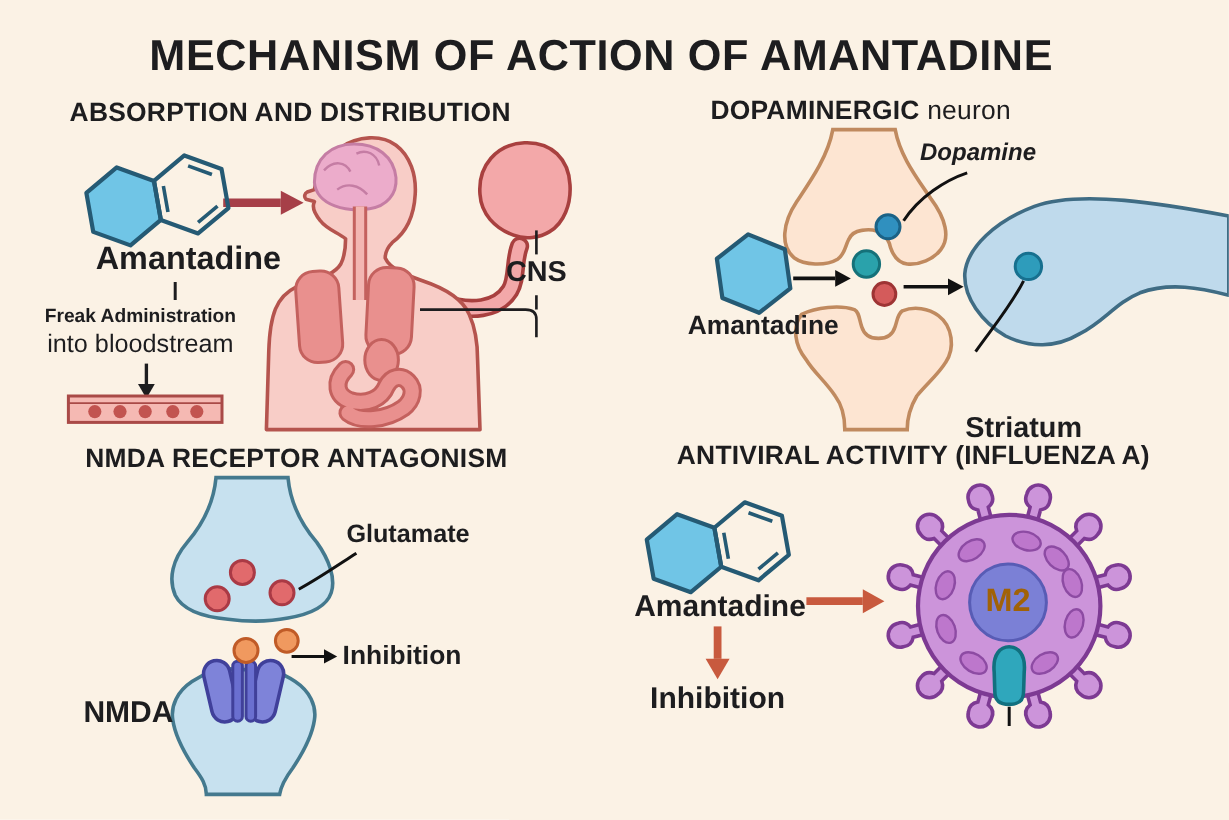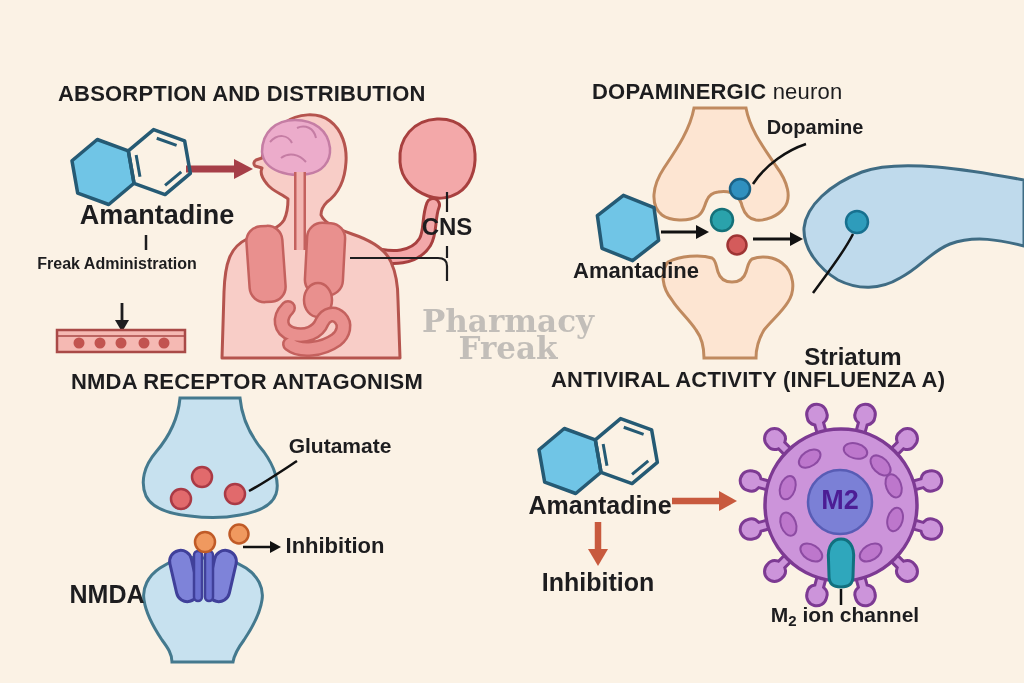--- a/index.html
+++ b/index.html
@@ -175,42 +175,41 @@
       <use href="#voval" transform="rotate(250 841 505)"></use>
       <use href="#voval" transform="rotate(288 841 505)"></use>
       <use href="#voval" transform="rotate(326 841 505)"></use>
     </g>
     <circle cx="840" cy="502" r="32" fill="#7b80d6" stroke="#585cb5" stroke-width="2.5"></circle>
     <path d="M 828.5 560 C 827 545 834 539 841 539 C 848 539 855 545 853.5 560 L 853 576 C 853 584 849 587 841 587 C 833 587 829 584 829 576 Z" fill="#2fa7bc" stroke="#11707f" stroke-width="3"></path>
     <line x1="841" y1="589" x2="841" y2="605" stroke="#111" stroke-width="2.5"></line>
   </g>
 </svg>
 
-<div class="watermark" style="left:508px;top:308px;">Pharmacy
-Freak</div>
-
+
+<div class="lbl ctr title" style="left:501px;top:26px;">MECHANISM OF ACTION OF AMANTADINE</div>
 
 <div class="lbl hdr" style="left:592px;top:80px;"><span>DOPAMINERGIC</span><span class="reg"> neuron</span></div>
 
 <div class="lbl hdr" style="left:58px;top:82px;">ABSORPTION AND DISTRIBUTION</div>
 
 <div class="lbl hdr" style="left:71px;top:370px;">NMDA RECEPTOR ANTAGONISM</div>
 
-<div class="lbl hdr" style="left:551px;top:368px;">ANTIVIRAL ACTIVITY (INFLUENZA A)</div>
+<div class="lbl hdr" style="left:564px;top:368px;">ANTIVIRAL ACTIVITY (INFLUENZA A)</div>
 
 <div class="lbl ctr" style="left:157px;top:201px;font-size:27px;font-weight:600;">Amantadine</div>
 <div class="lbl ctr" style="left:117px;top:255px;font-size:16px;font-weight:700;">Freak Administration</div>
+<div class="lbl ctr" style="left:117px;top:275px;font-size:21px;font-weight:400;">into bloodstream</div>
 <div class="lbl ctr" style="left:447px;top:214px;font-size:24px;font-weight:700;">CNS</div>
 
-<div class="lbl ctr" style="left:815px;top:116px;font-size:20px;font-weight:600;">Dopamine</div>
+<div class="lbl ctr" style="left:815px;top:116px;font-size:20px;font-weight:600;font-style:italic;">Dopamine</div>
 <div class="lbl ctr" style="left:636px;top:259px;font-size:22px;font-weight:600;">Amantadine</div>
 <div class="lbl ctr" style="left:853px;top:300px;font-size:24px;font-weight:600;margin-top:44px;">Striatum</div>
 
 <div class="lbl ctr" style="left:340px;top:434px;font-size:21px;font-weight:600;">Glutamate</div>
 <div class="lbl ctr" style="left:107px;top:567px;font-size:25px;font-weight:700;margin-top:14px;">NMDA</div>
 <div class="lbl ctr" style="left:335px;top:534px;font-size:22px;font-weight:600;">Inhibition</div>
 
 <div class="lbl ctr" style="left:600px;top:492px;font-size:25px;font-weight:600;">Amantadine</div>
 <div class="lbl ctr" style="left:598px;top:569px;font-size:25px;font-weight:600;">Inhibition</div>
-<div class="lbl ctr" style="left:840px;top:486px;font-size:27px;font-weight:700;color:#4c1d95;">M2</div>
-<div class="lbl ctr" style="left:845px;top:603px;font-size:21px;font-weight:600;"><span>M</span><span class="sub2">2</span><span> ion channel</span></div>
+<div class="lbl ctr" style="left:840px;top:486px;font-size:27px;font-weight:700;color:#a16207;">M2</div>
 
 </div>
 
 </body></html>

